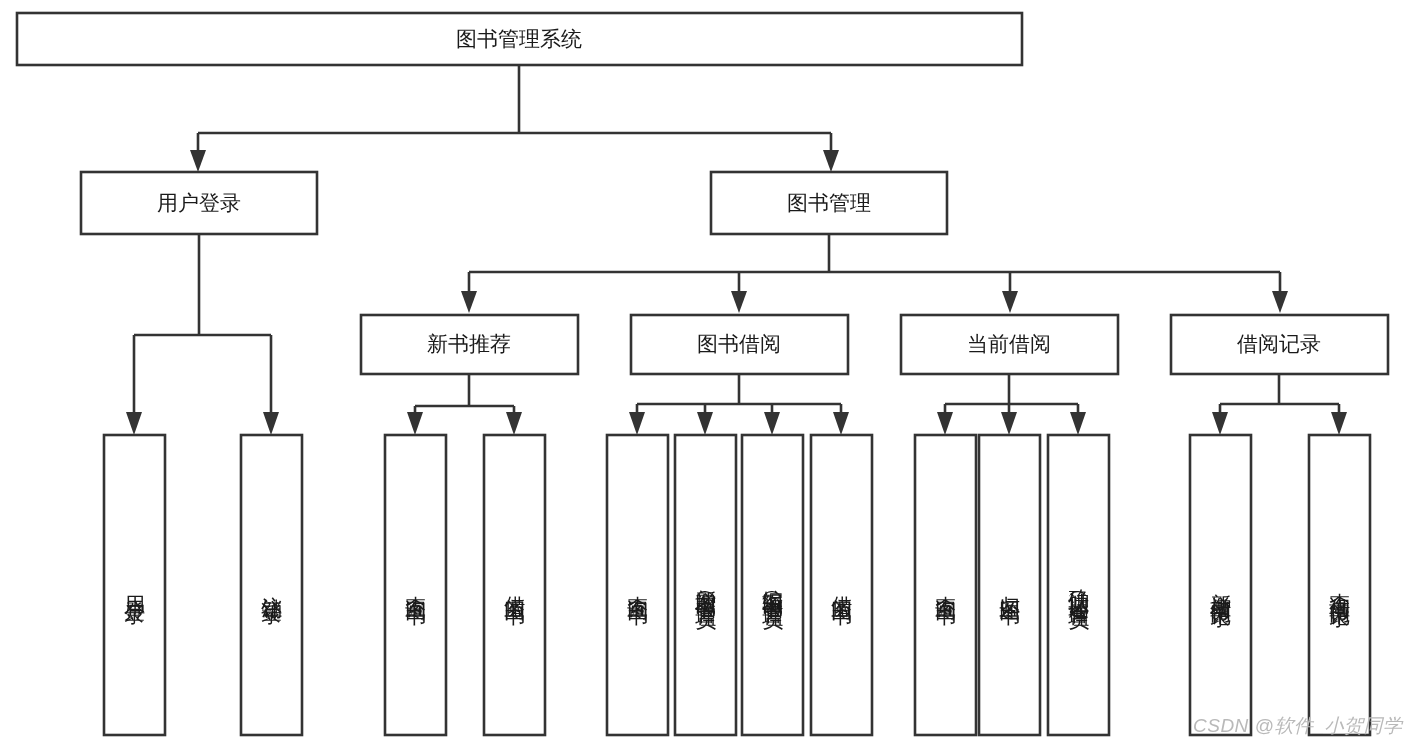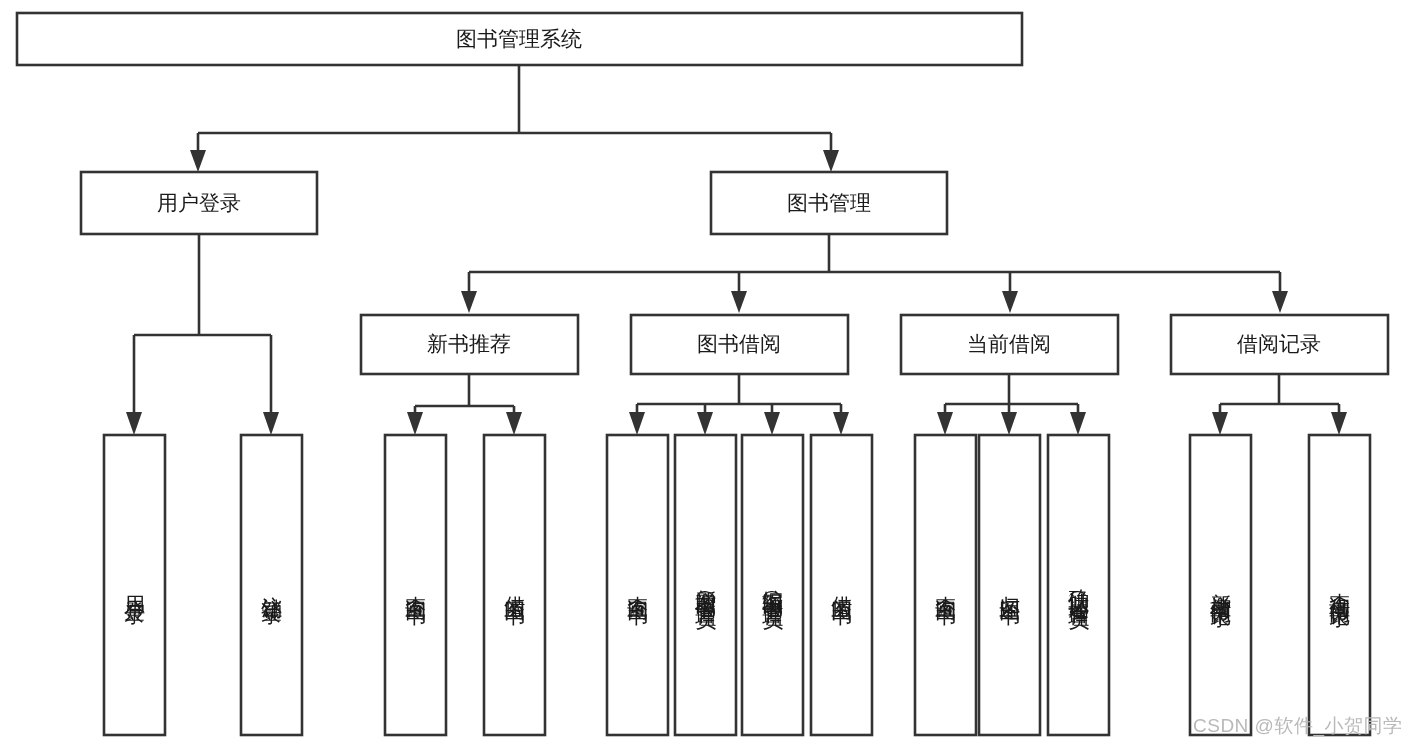--- a/index.html
+++ b/index.html
@@ -66,20 +66,21 @@
     white-space: nowrap;
     pointer-events: none;
   }
   .watermark {
     position: absolute;
     font-family: "Liberation Sans", "DejaVu Sans", sans-serif;
     font-size: 19px;
     color: #b9b9b9;
     white-space: nowrap;
     letter-spacing: 0.5px;
+    font-style: italic;
   }
 </style>
 </head>
 <body>
 
 <div id="diagram-root">
 
   <svg class="tree-canvas" viewBox="0 0 1405 747" xmlns="http://www.w3.org/2000/svg">
 
     <g>

